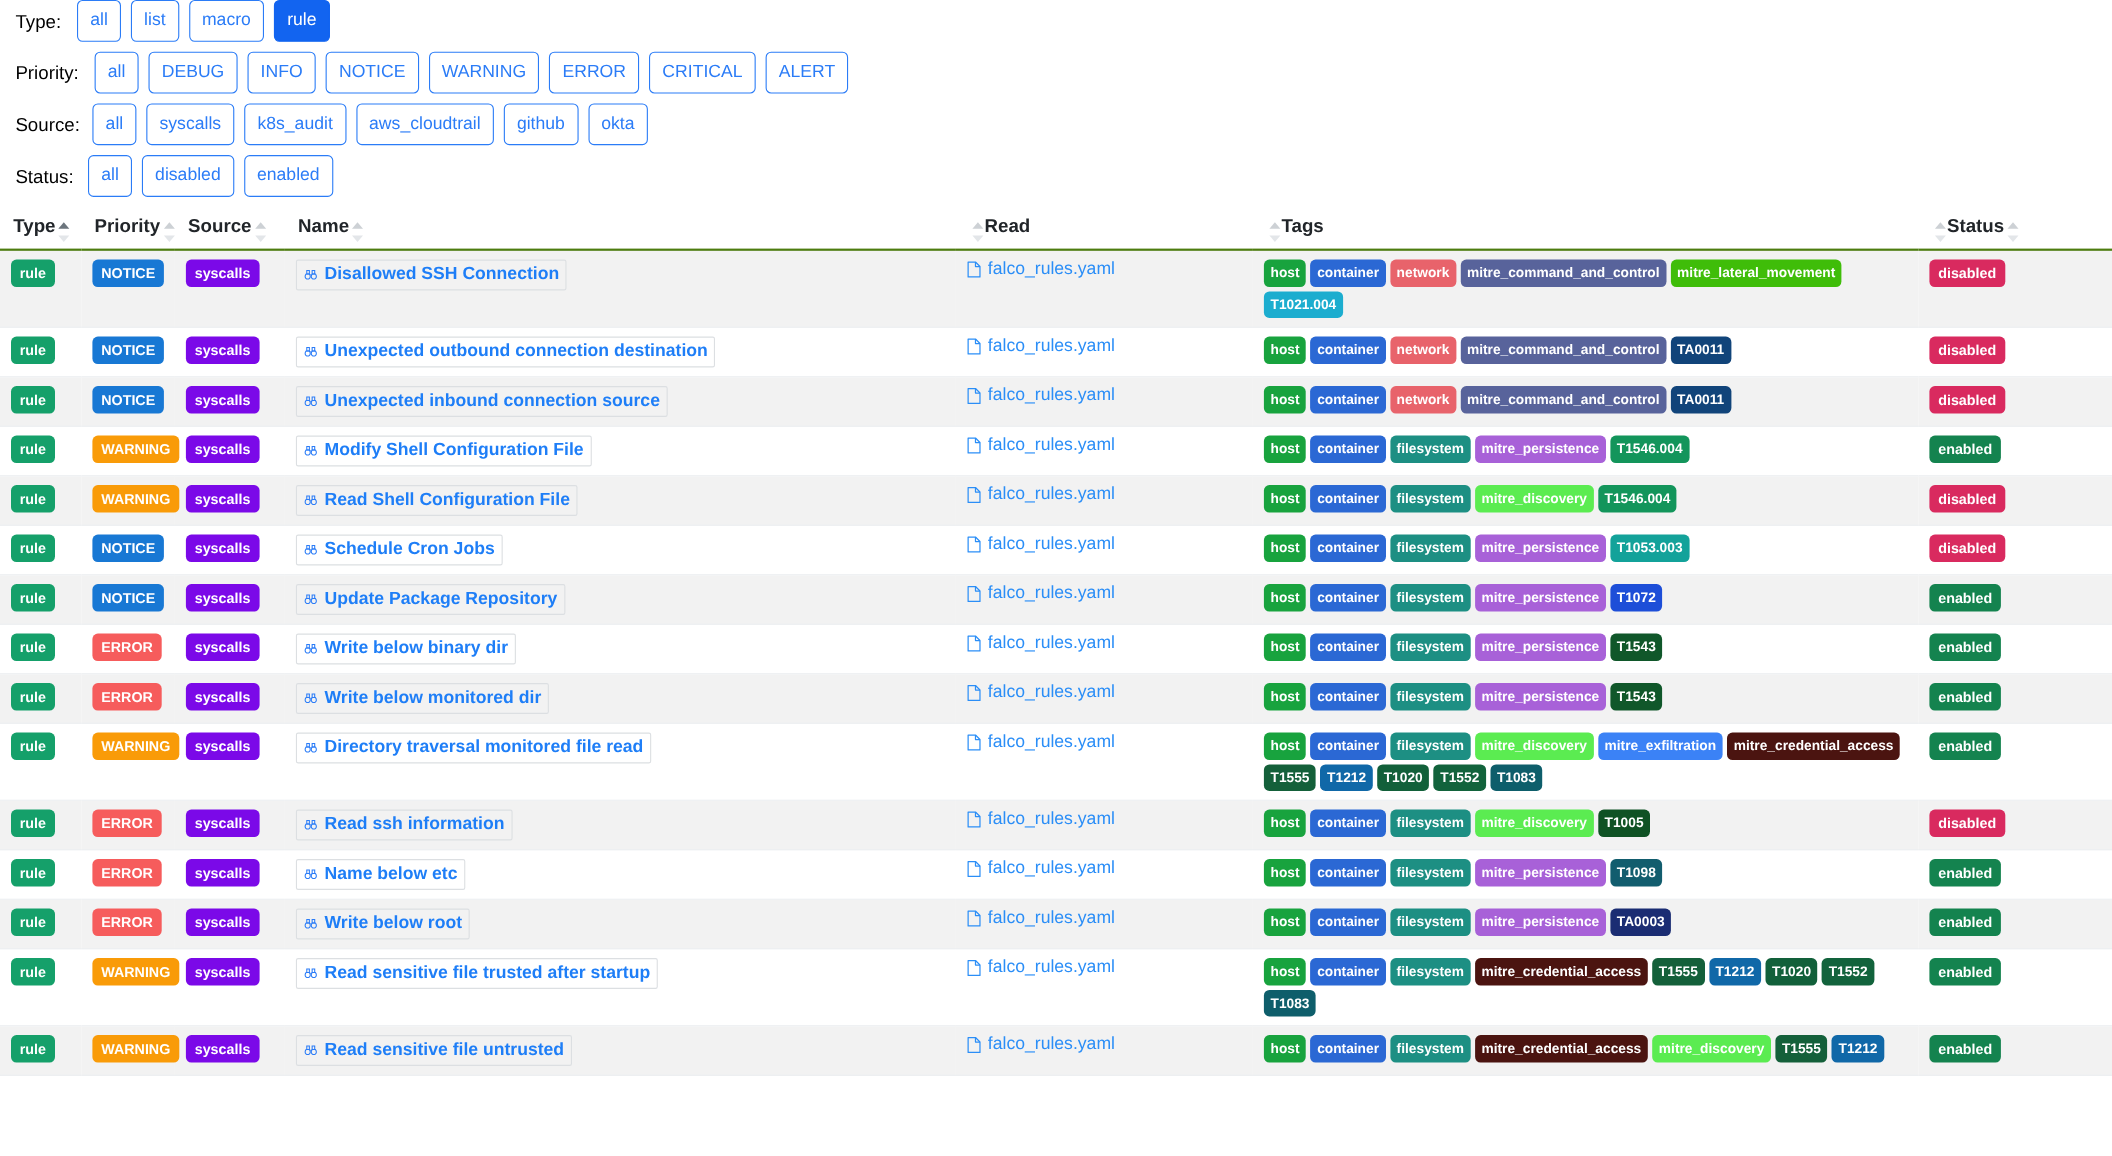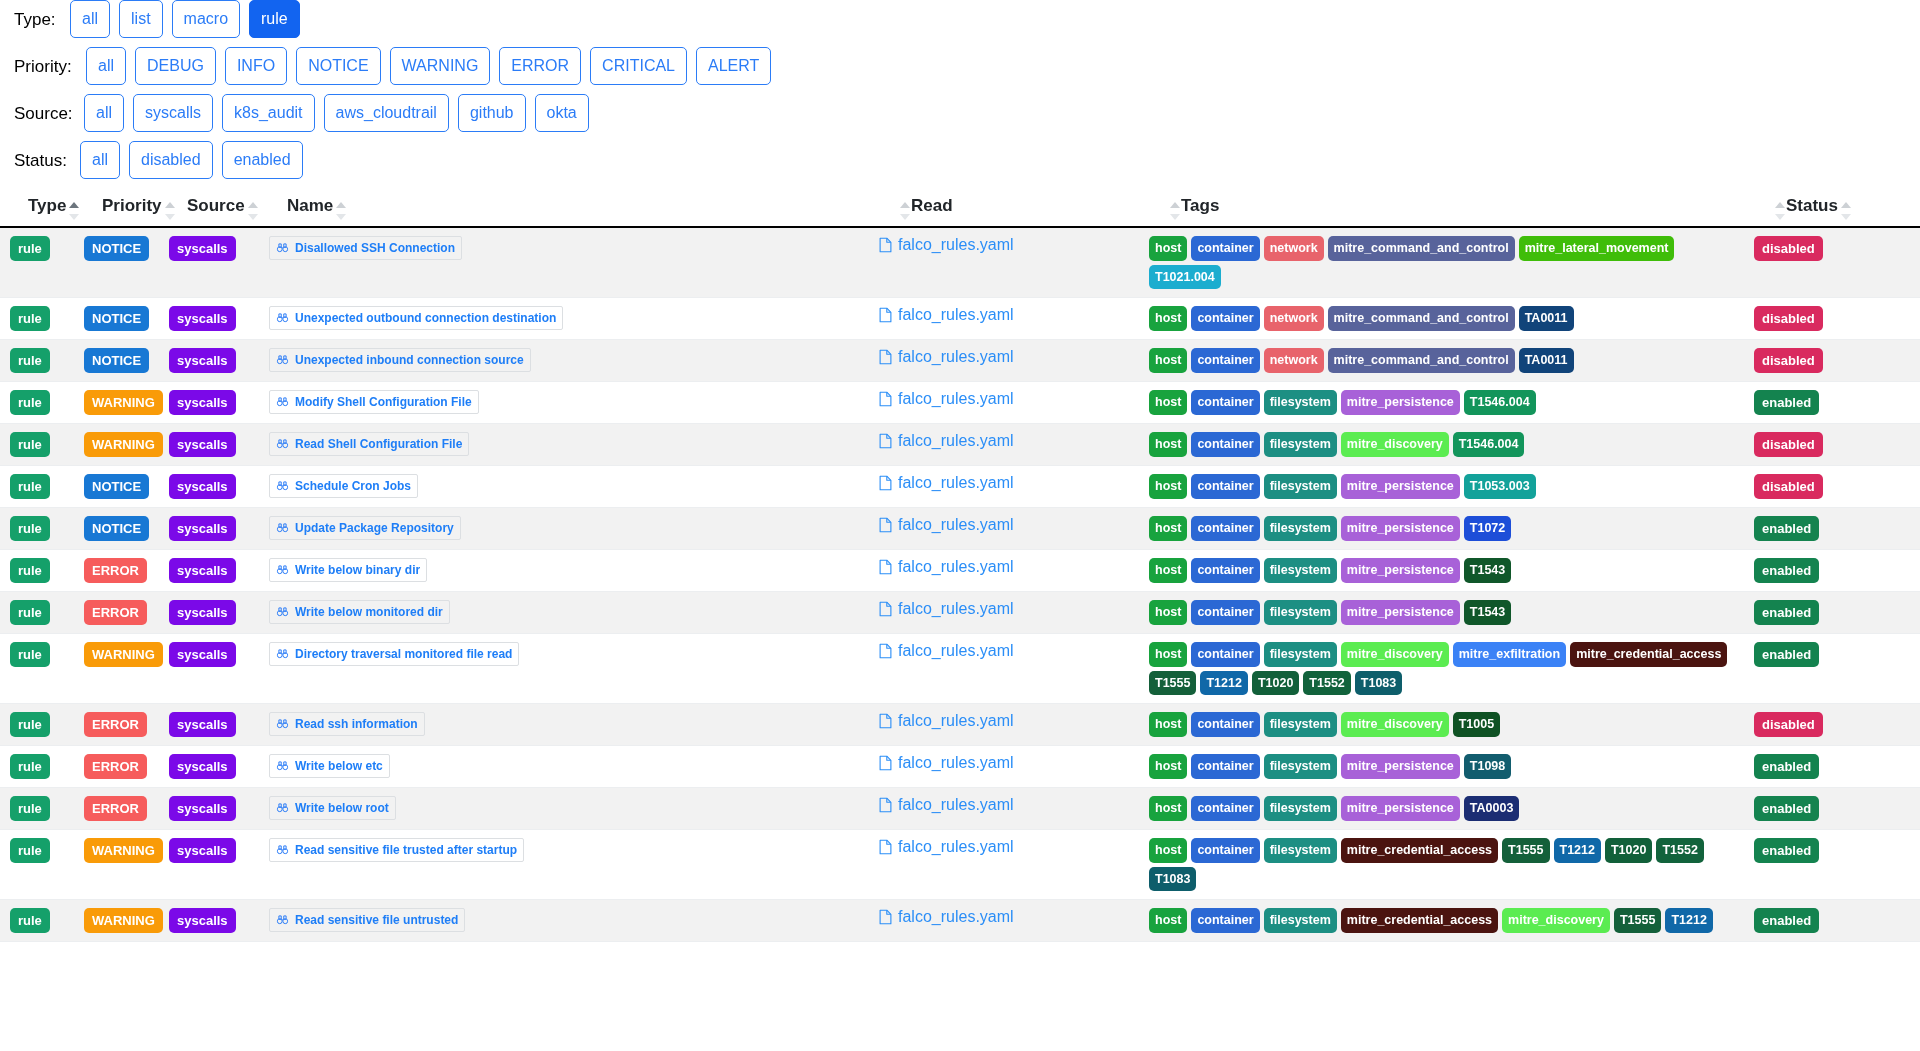--- a/index.html
+++ b/index.html
@@ -62,22 +62,22 @@
   .search-input {
     width: 180px; height: 30px; border: 1px solid #ced4da;
     border-radius: 4px; padding: 4px 8px; font-size: 15px;
     font-family: "Liberation Sans", sans-serif;
   }
 
   
   table.rules { width: 1920px; border-collapse: collapse; table-layout: fixed; }
   table.rules thead th {
     font-size: 17px; font-weight: 700; color: #212529;
-    text-align: left; padding: 8px 10px 10px 28px;
-    border-bottom: 2px solid #000000;
+    text-align: left; padding: 8px 10px 10px 12px;
+    border-bottom: 2px solid #4d7c0f;
     position: relative; vertical-align: bottom;
     white-space: nowrap;
   }
   th .sort { display: inline-block; width: 14px; position: relative; }
   th .sort::before, th .sort::after {
     content: ""; position: absolute; left: 3px;
     border-left: 5px solid transparent; border-right: 5px solid transparent;
   }
   th .sort::before { bottom: 3px; border-bottom: 6px solid #cdd1d5; }
   th .sort::after  { top: 3px; border-top: 6px solid #e3e6e9; }
@@ -112,21 +112,21 @@
   .b-ERROR  { background: #f65c5c; }
   .b-src    { background: #7b09e8; }
   .b-enabled  { background: #14834f; }
   .b-disabled { background: #d92a5f; }
 
   
   .name-link {
     display: inline-flex; align-items: center; gap: 5px;
     border: 1px solid #dcdfe2; border-radius: 2px;
     padding: 4px 6px 4px 5px;
-    color: #1e7ef7; font-weight: 700; font-size: 12px;
+    color: #1e7ef7; font-weight: 700; font-size: 16px;
     text-decoration: none; background: transparent;
     white-space: nowrap;
   }
   .bino { width: 15px; height: 13px; flex: 0 0 auto; display: block; }
 
   
   .file-link {
     display: inline-flex; align-items: center; gap: 6px;
     color: #2b8ef7; font-size: 16px; text-decoration: none; white-space: nowrap;
   }
@@ -639,21 +639,21 @@
                 <svg class="bino" viewBox="0 0 20 17" aria-hidden="true">
                   <g fill="none" stroke="#2b7cf7" stroke-width="1.3">
                     <path d="M5.2 2.4h3.1v4.3H5.2z"></path>
                     <path d="M11.7 2.4h3.1v4.3h-3.1z"></path>
                     <path d="M3.2 9.6a3.1 3.1 0 1 0 6.2 0c0-1.4-.3-2-1.1-2.9H4.3C3.5 7.6 3.2 8.2 3.2 9.6z"></path>
                     <path d="M10.6 9.6a3.1 3.1 0 1 0 6.2 0c0-1.4-.3-2-1.1-2.9h-4C10.9 7.6 10.6 8.2 10.6 9.6z"></path>
                     <path d="M9.4 7.6h1.2"></path>
                   </g>
                 </svg>
               </span>
-              <span>Write below etc</span>
+              <span>Name below etc</span>
             </a></td>
           <td><a class="file-link" href="#">
               <span>
                 <svg class="file-ico" viewBox="0 0 14 17" aria-hidden="true">
                   <path d="M1.2 1.2h7.2l4.4 4.4v10.2H1.2z" fill="none" stroke="#2b8ef7" stroke-width="1.2" stroke-linejoin="round"></path>
                   <path d="M8.4 1.2v4.4h4.4" fill="none" stroke="#2b8ef7" stroke-width="1.2" stroke-linejoin="round"></path>
                 </svg>
               </span>
               <span>falco_rules.yaml</span>
             </a></td>

